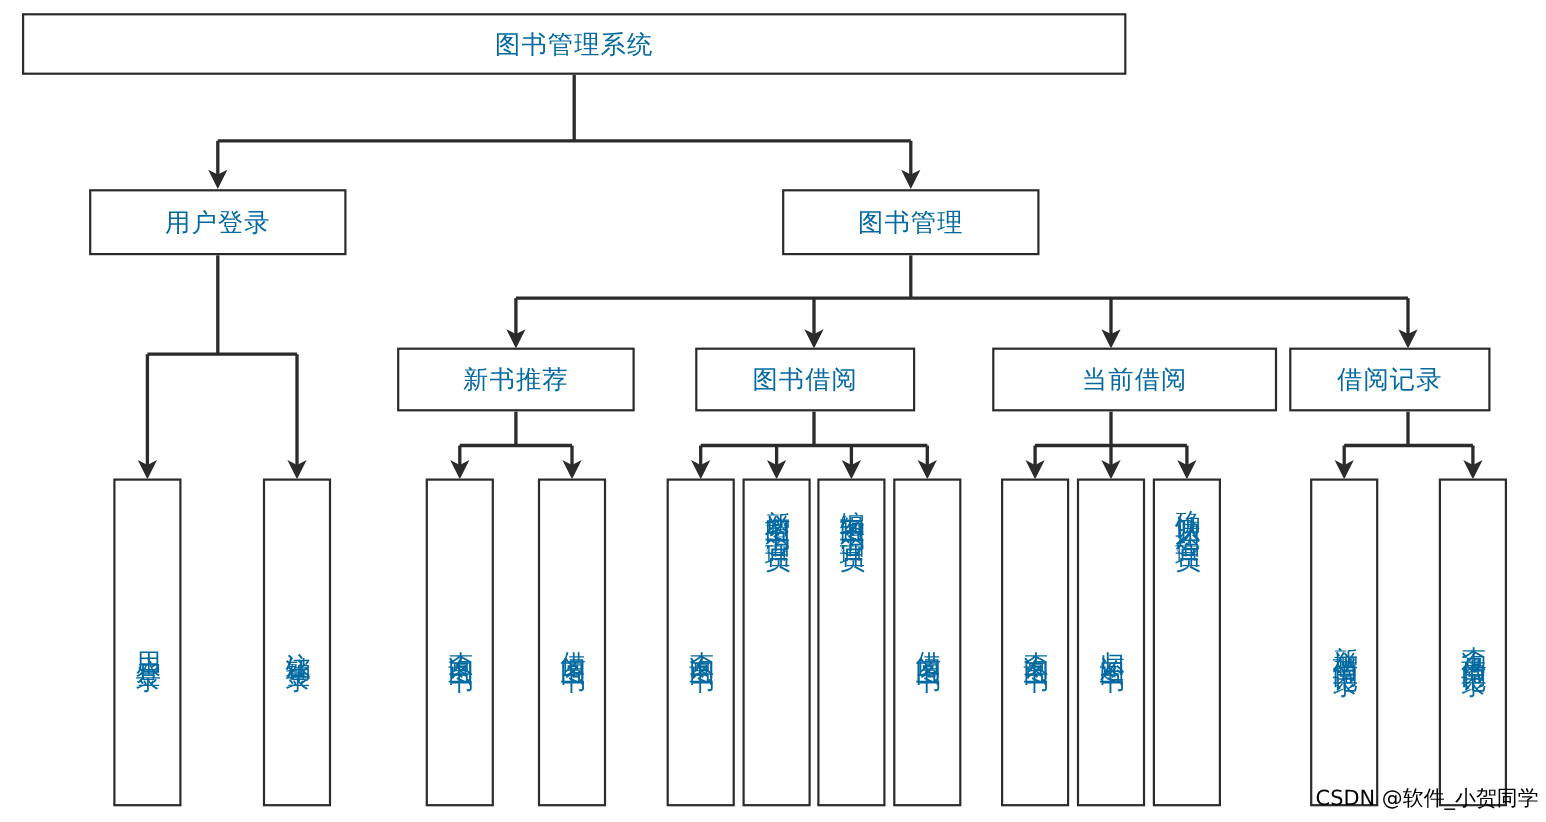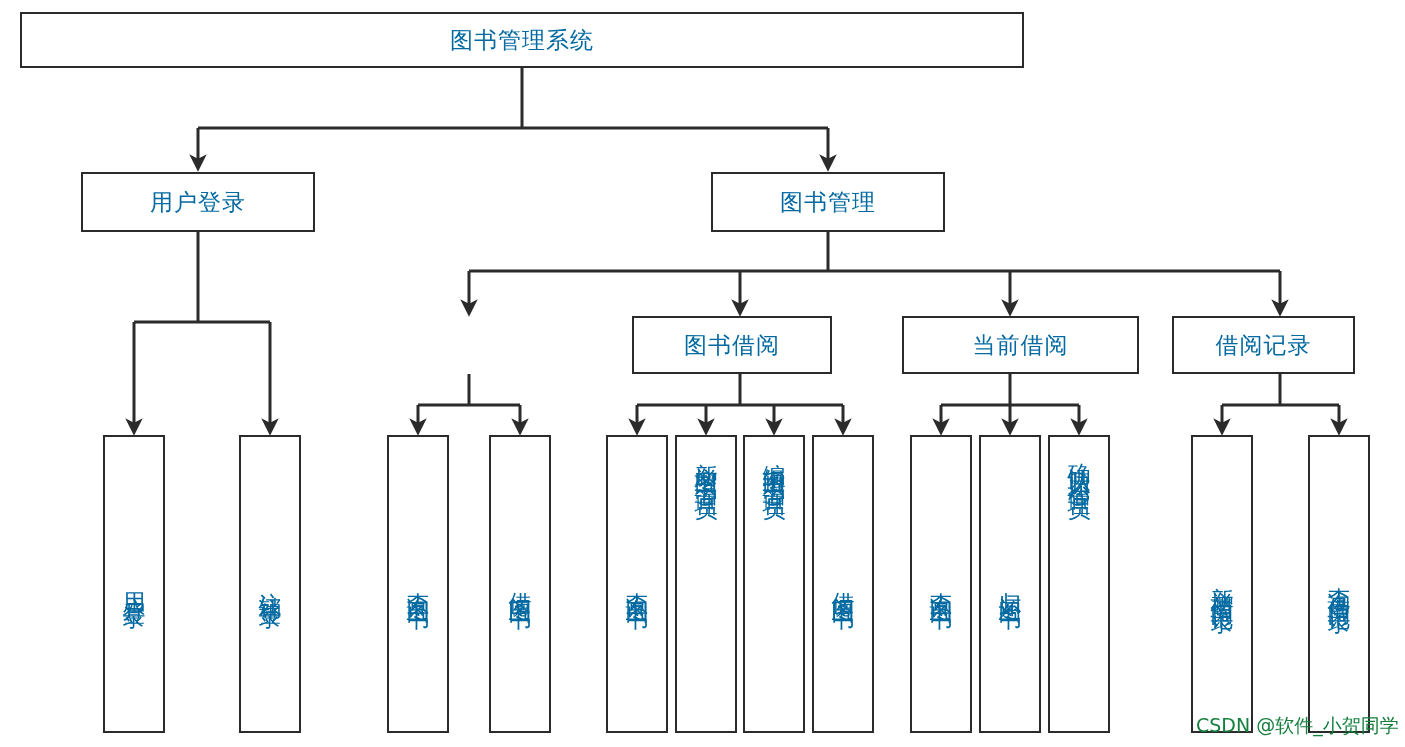--- a/index.html
+++ b/index.html
@@ -57,21 +57,21 @@
   }
   .node .label {
     display: block;
     white-space: pre;
   }
   .watermark {
     position: absolute;
     left: 1196px;
     top: 713px;
     font-size: 19px;
-    color: #15803d;
+    color: #000000;
     white-space: nowrap;
     pointer-events: none;
   }
 </style>
 </head>
 <body>
 
 <div id="diagram-root">
 
   <svg id="connectors" viewBox="0 0 1405 747" xmlns="http://www.w3.org/2000/svg">
@@ -128,24 +128,27 @@
     <span class="label">图书管理系统</span>
   </div>
 
   <div class="node horiz" style="left:81px; top:172px; width:234px; height:60px;">
     <span class="label">用户登录</span>
   </div>
   <div class="node horiz" style="left:711px; top:172px; width:234px; height:60px;">
     <span class="label">图书管理</span>
   </div>
 
+  <div class="node horiz" style="left:361px; top:316px; width:216px; height:58px;">
+    <span class="label">新书推荐</span>
+  </div>
   <div class="node horiz" style="left:632px; top:316px; width:200px; height:58px;">
     <span class="label">图书借阅</span>
   </div>
-  <div class="node horiz" style="left:902px; top:316px; width:237px; height:58px;">
+  <div class="node horiz" style="left:902px; top:316px; width:259px; height:58px;">
     <span class="label">当前借阅</span>
   </div>
   <div class="node horiz" style="left:1172px; top:316px; width:183px; height:58px;">
     <span class="label">借阅记录</span>
   </div>
 
   <div class="node vert" style="left:103px; top:435px; width:62px; height:298px;">
     <span class="label">用户登录</span>
   </div>
   <div class="node vert" style="left:239px; top:435px; width:62px; height:298px;">

